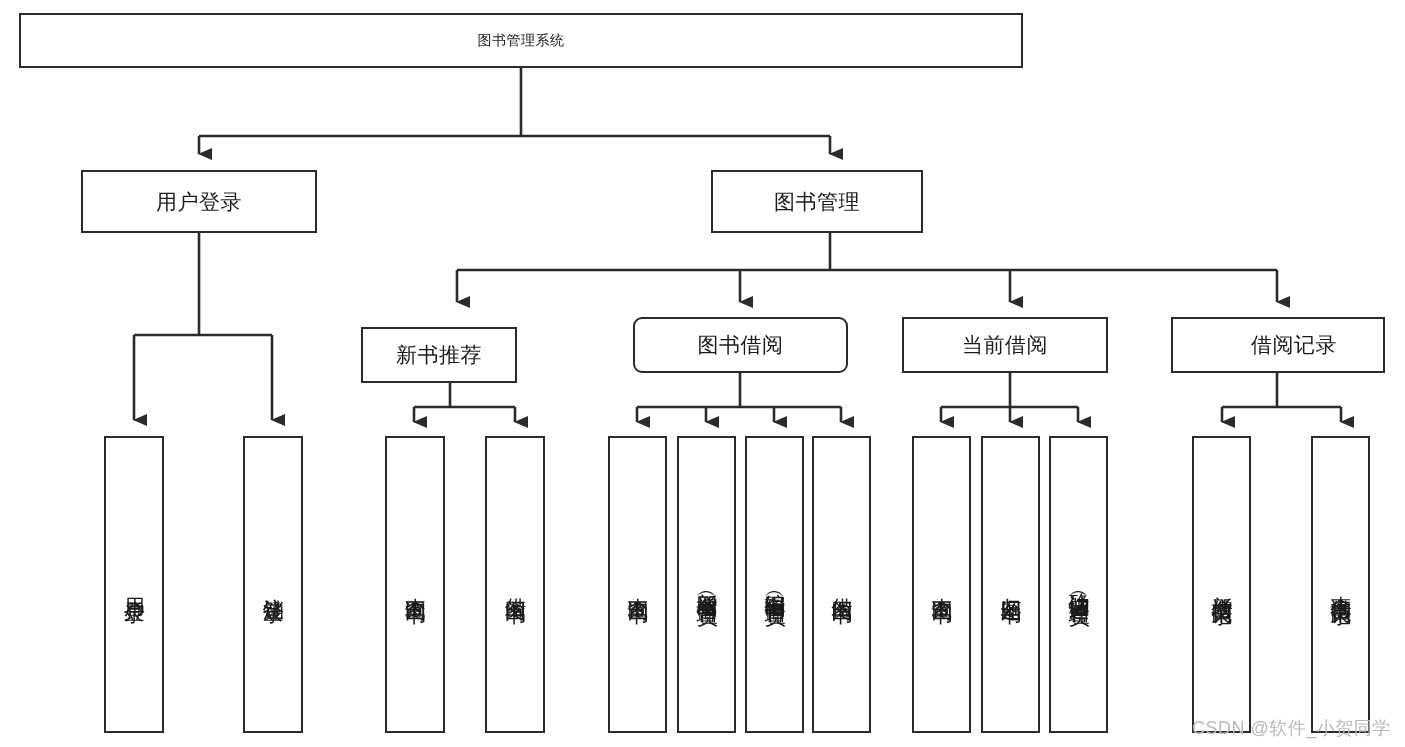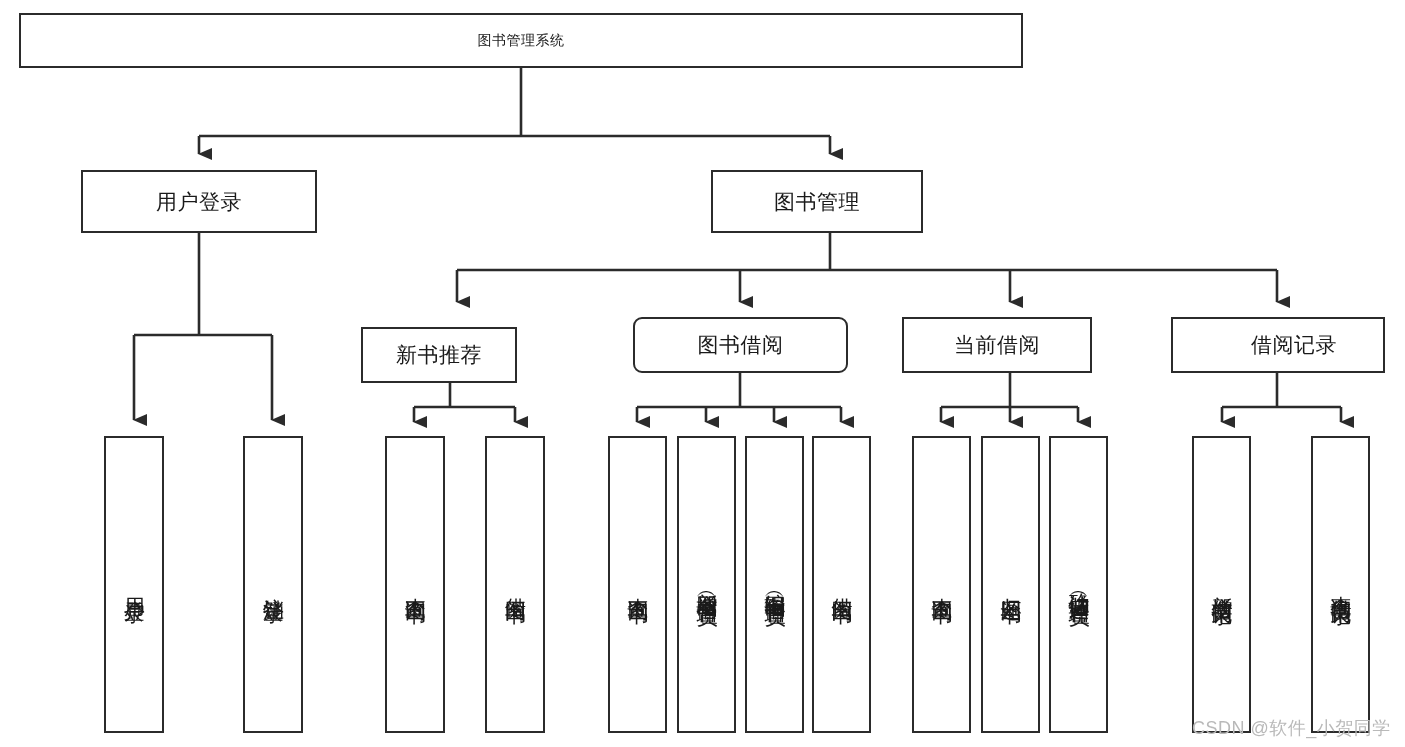--- a/index.html
+++ b/index.html
@@ -135,21 +135,21 @@
   </div>
 
   <div class="node horiz" style="left:361px; top:317px; width:156px; height:56px;margin-top:10px;">
     <span class="label">新书推荐</span>
   </div>
 
   <div class="node horiz" style="left:633px; top:317px; width:215px; height:56px;border-radius:9px;">
     <span class="label">图书借阅</span>
   </div>
 
-  <div class="node horiz" style="left:902px; top:317px; width:190px; height:56px;">
+  <div class="node horiz" style="left:902px; top:317px; width:206px; height:56px;">
     <span class="label">当前借阅</span>
   </div>
 
   <div class="node horiz" style="left:1171px; top:317px; width:214px; height:56px;padding-left:32px;">
     <span class="label">借阅记录</span>
   </div>
 
   <div class="node vert" style="left:104px; top:436px; width:60px; height:297px;">
     <span class="label">用户登录</span>
   </div>

